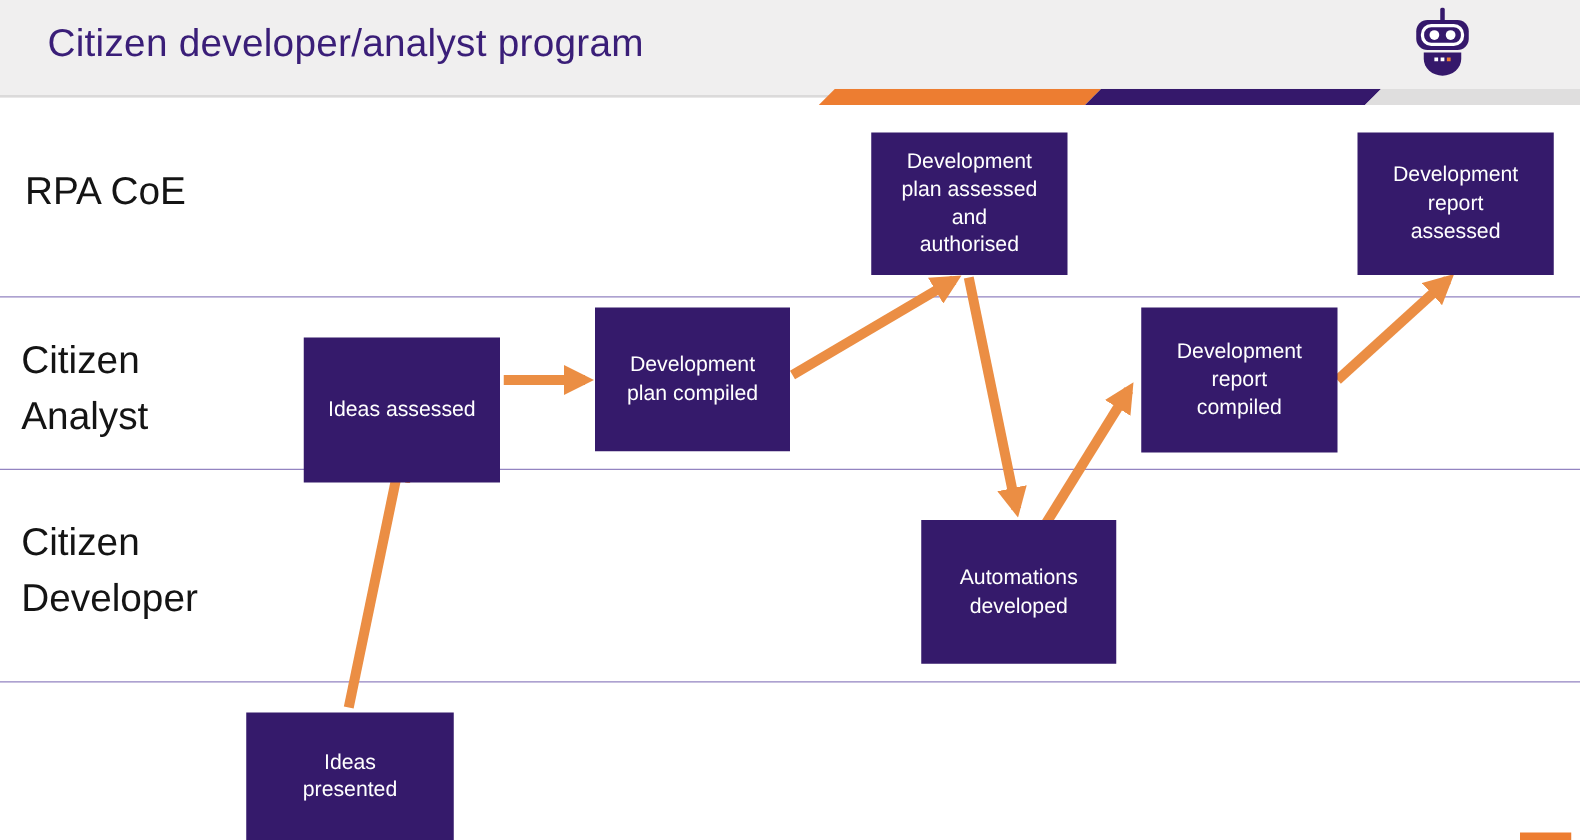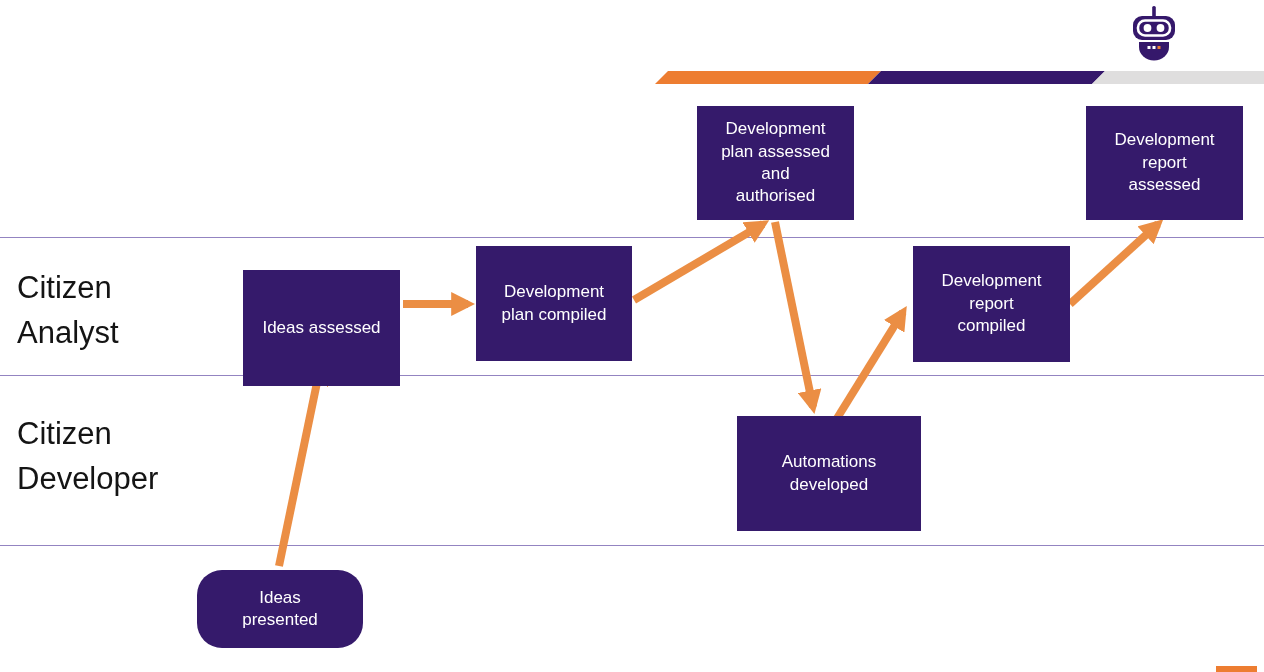--- a/index.html
+++ b/index.html
@@ -42,35 +42,38 @@
     position:absolute; background:#351a6b; color:#ffffff;
     display:flex; align-items:center; justify-content:center; text-align:center;
     font-size:17px; line-height:1.32; white-space:pre-line; padding:2px;
     box-sizing:border-box;
   }
   #box-development-plan-assessed{left:697px; top:106px; width:157px; height:114px;}
   #box-development-report-assessed{left:1086px; top:106px; width:157px; height:114px;}
   #box-ideas-assessed{left:243px; top:246px; width:157px; height:116px;margin-top:24px;}
   #box-development-plan-compiled{left:476px; top:246px; width:156px; height:115px;}
   #box-development-report-compiled{left:913px; top:246px; width:157px; height:116px;}
-  #box-automations-developed{left:737px; top:416px; width:184px; height:115px;}
-  #box-ideas-presented{left:197px; top:570px; width:166px; height:78px;border-radius:25px;}
+  #box-automations-developed{left:737px; top:416px; width:156px; height:115px;}
+  #box-ideas-presented{left:197px; top:570px; width:166px; height:102px;}
   
   #arrows{position:absolute; left:0; top:0; width:1264px; height:672px; pointer-events:none;}
   #arrows line{stroke:#eb8e44; stroke-width:8;}
   
   #footer-mark{position:absolute; left:1216px; top:666px; width:41px; height:6px; background:#ed7d31;}
   
   #robot{position:absolute; left:1132px; top:6px;}
 </style>
 </head>
 <body>
 
 <div id="slide">
 
+  <div id="header">
+    <div id="title">Citizen developer/analyst program</div>
+  </div>
 
   <div id="strip-orange" class="strip-seg"></div>
   <div id="strip-purple" class="strip-seg"></div>
   <div id="strip-gray" class="strip-seg"></div>
 
   <svg id="robot" width="44" height="56" viewBox="0 0 44 56">
     <rect x="20.2" y="0" width="3.6" height="12" rx="1.6" fill="#35186b"></rect>
     <rect x="1" y="10" width="42" height="24" rx="9" fill="#35186b"></rect>
     <rect x="6" y="14.5" width="32" height="15" rx="7" fill="none" stroke="#ffffff" stroke-width="2.6"></rect>
     <circle cx="15.5" cy="22" r="3.9" fill="#ffffff"></circle>
@@ -78,20 +81,21 @@
     <path d="M7 36 h30 v5 a15 13.5 0 0 1 -30 0 z" fill="#35186b"></path>
     <rect x="15.5" y="40" width="3" height="3" fill="#ffffff"></rect>
     <rect x="20.5" y="40" width="3" height="3" fill="#ffffff"></rect>
     <rect x="25.5" y="40" width="3" height="3" fill="#ed7d31"></rect>
   </svg>
 
   <div id="lane-line-1" class="lane-line"></div>
   <div id="lane-line-2" class="lane-line"></div>
   <div id="lane-line-3" class="lane-line"></div>
 
+  <div id="lane-label-rpa-coe" class="lane-label">RPA CoE</div>
   <div id="lane-label-citizen-analyst" class="lane-label">Citizen
 Analyst</div>
   <div id="lane-label-citizen-developer" class="lane-label">Citizen
 Developer</div>
 
   <svg id="arrows" viewBox="0 0 1264 672">
     <defs>
       <marker id="ah" viewBox="0 0 10 10" refX="7" refY="5" markerWidth="3" markerHeight="3" orient="auto">
         <path d="M0 0 L10 5 L0 10 z" fill="#eb8e44"></path>
       </marker>

